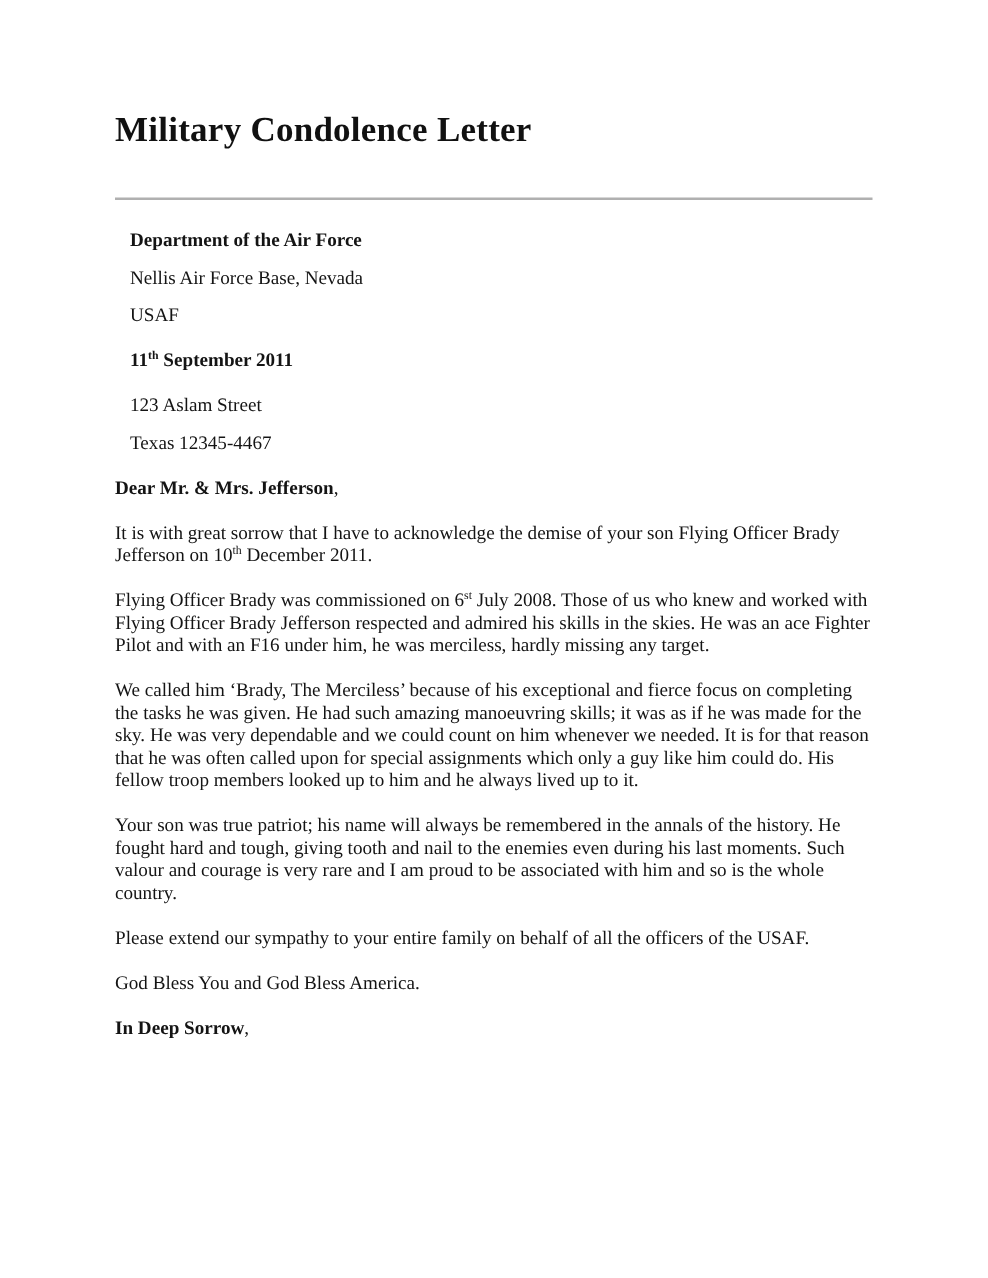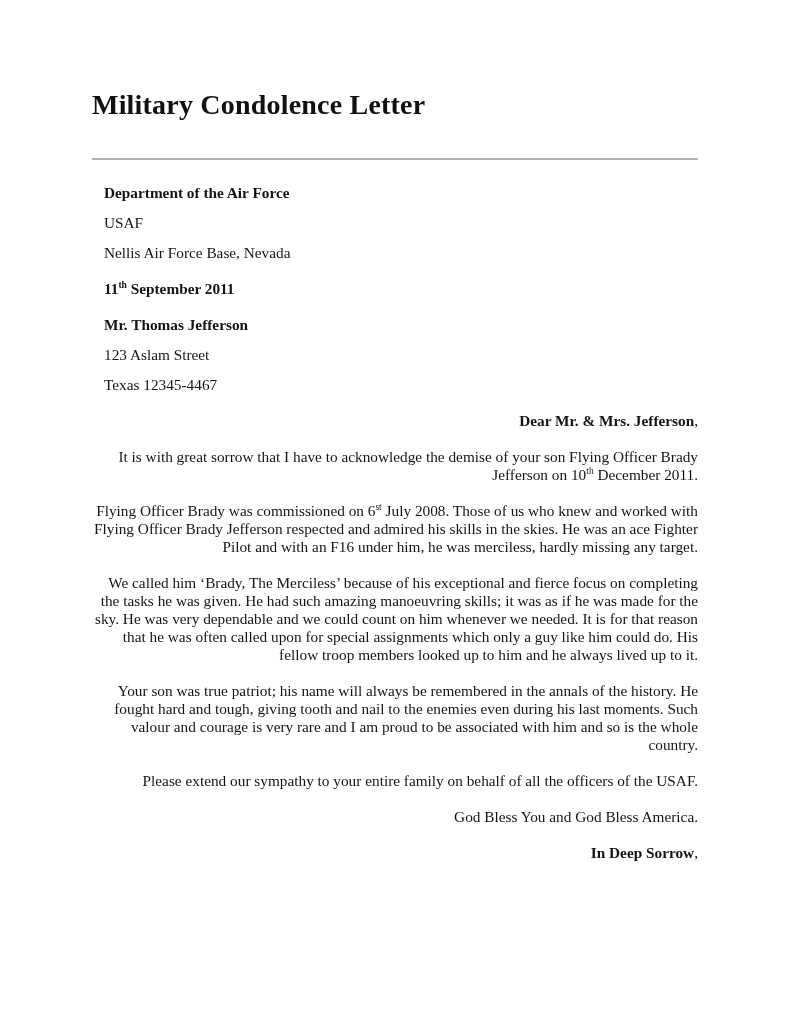--- a/index.html
+++ b/index.html
@@ -43,21 +43,20 @@
     margin: 24px 0 18px 0;
   }
   .group + .group {
     margin-top: 18px;
   }
   .line {
     margin: 12px;
   }
   p.para {
     margin: 0 0 18px 0;
-    text-align: right;
   }
   .bold {
     font-weight: bold;
   }
   .regular {
     font-weight: normal;
   }
   sup {
     font-size: 0.62em;
     line-height: 0;
@@ -70,30 +69,29 @@
 <div class="page">
 
   <h1 class="doc-title">Military Condolence Letter</h1>
 
   <hr class="rule">
 
   <div class="body-text">
 
     <div class="group">
       <p class="line bold">Department of the Air Force</p>
+      <p class="line">Nellis Air Force Base, Nevada</p>
       <p class="line">USAF</p>
-      <p class="line">Nellis Air Force Base, Nevada</p>
     </div>
 
     <div class="group bold">
       <p class="line"><span>11</span><sup>th</sup><span> September 2011</span></p>
     </div>
 
     <div class="group">
-      <p class="line bold">Mr. Thomas Jefferson</p>
       <p class="line">123 Aslam Street</p>
       <p class="line">Texas 12345-4467</p>
     </div>
 
     <p class="para"><span class="bold">Dear Mr. &amp; Mrs. Jefferson</span><span class="regular">,</span></p>
 
     <p class="para"><span>It is with great sorrow that I have to acknowledge the demise of your son Flying Officer Brady Jefferson on 10</span><sup>th</sup><span> December 2011.</span></p>
 
     <p class="para"><span>Flying Officer Brady was commissioned on 6</span><sup>st</sup><span> July 2008. Those of us who knew and worked with Flying Officer Brady Jefferson respected and admired his skills in the skies. He was an ace Fighter Pilot and with an F16 under him, he was merciless, hardly missing any target.</span></p>
 

